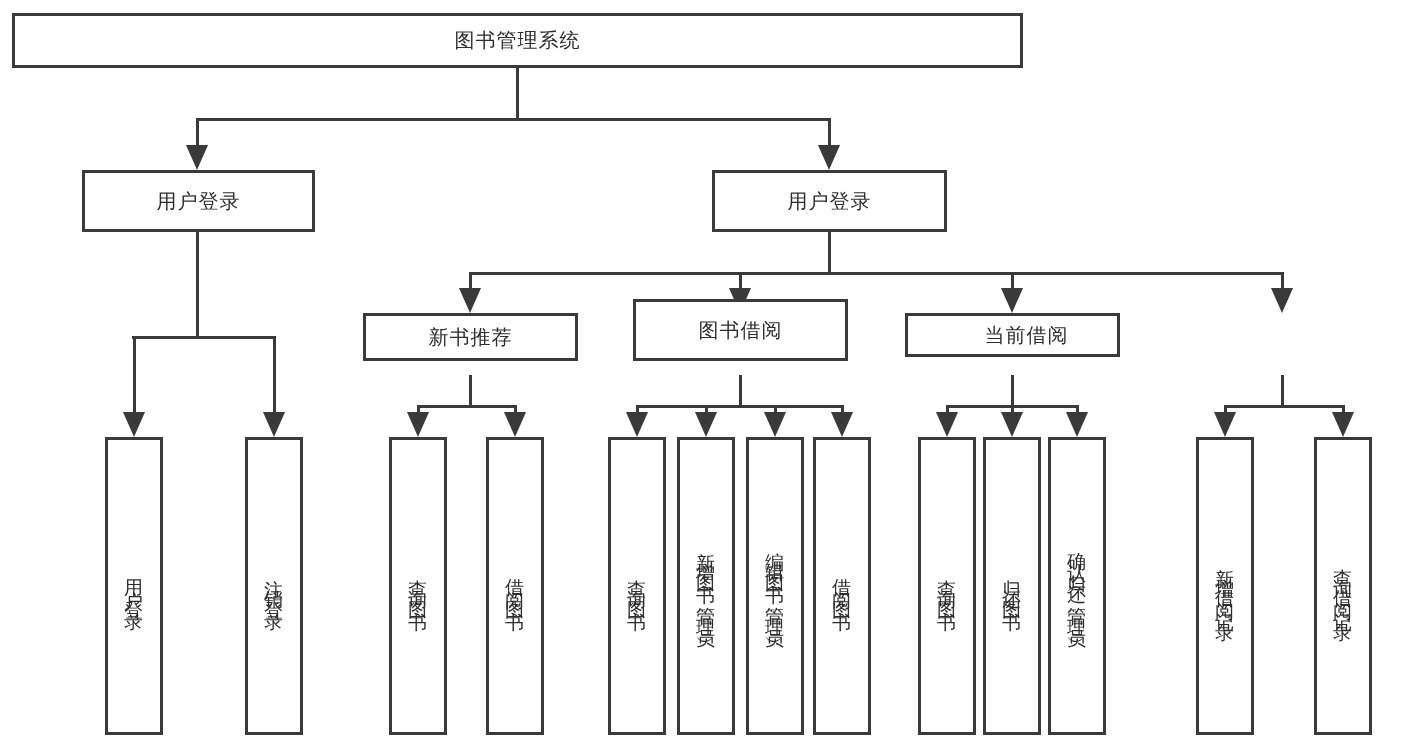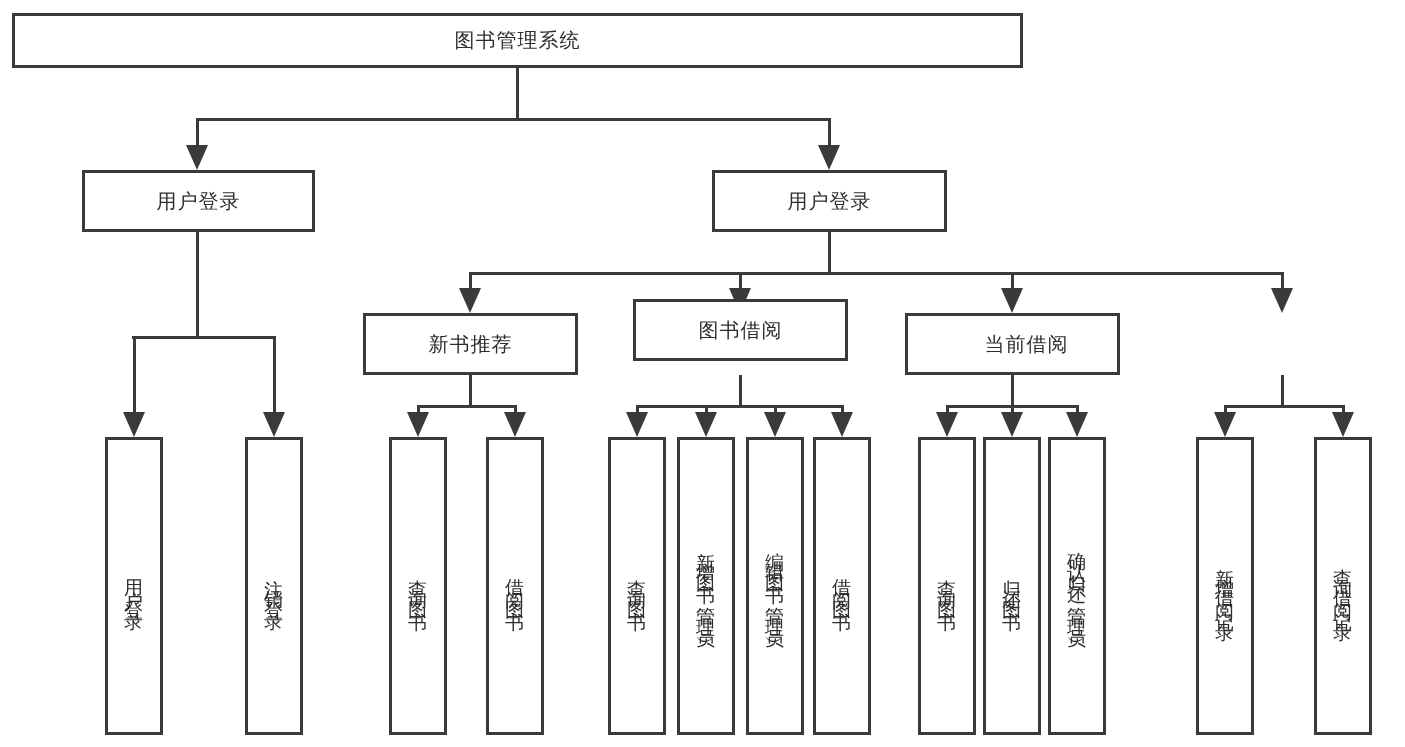--- a/index.html
+++ b/index.html
@@ -40,27 +40,27 @@
     <span class="lbl">图书管理系统</span>
   </div>
 
   <div class="box" style="left:82px;top:170px;width:233px;height:62px;">
     <span class="lbl">用户登录</span>
   </div>
   <div class="box" style="left:712px;top:170px;width:235px;height:62px;">
     <span class="lbl">用户登录</span>
   </div>
 
-  <div class="box" style="left:363px;top:313px;width:215px;height:62px;">
+  <div class="box" style="left:363px;top:313px;width:215px;height:48px;">
     <span class="lbl">新书推荐</span>
   </div>
   <div class="box" style="left:633px;top:299px;width:215px;height:62px;">
     <span class="lbl">图书借阅</span>
   </div>
-  <div class="box" style="left:905px;top:313px;width:215px;height:62px;padding-left:28px;">
+  <div class="box" style="left:905px;top:313px;width:215px;height:44px;padding-left:28px;">
     <span class="lbl">当前借阅</span>
   </div>
 
   <div class="box leaf" style="left:105px;top:437px;width:58px;height:298px;">
     <span class="lbl">用户登录</span>
   </div>
   <div class="box leaf" style="left:245px;top:437px;width:58px;height:298px;">
     <span class="lbl">注销登录</span>
   </div>
 

